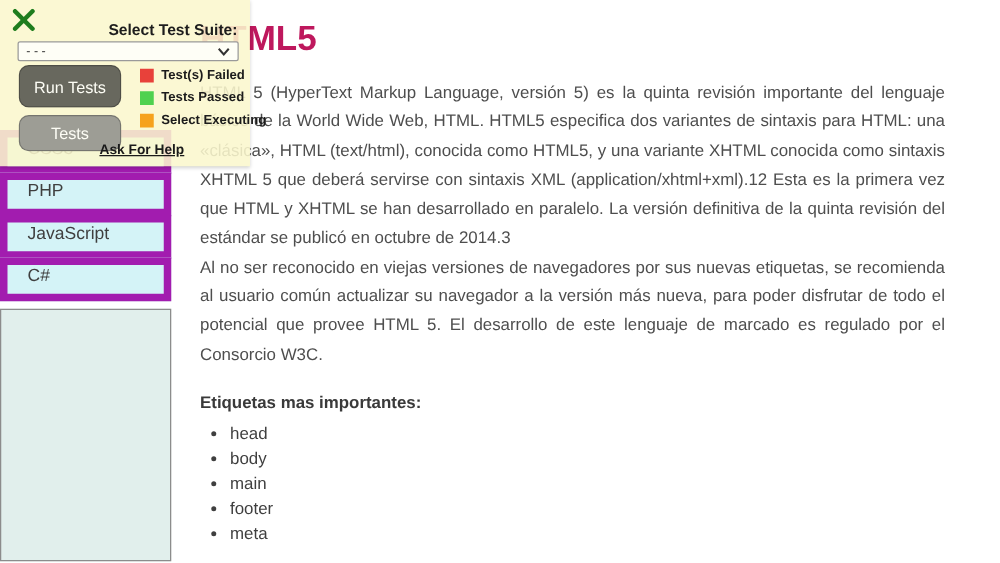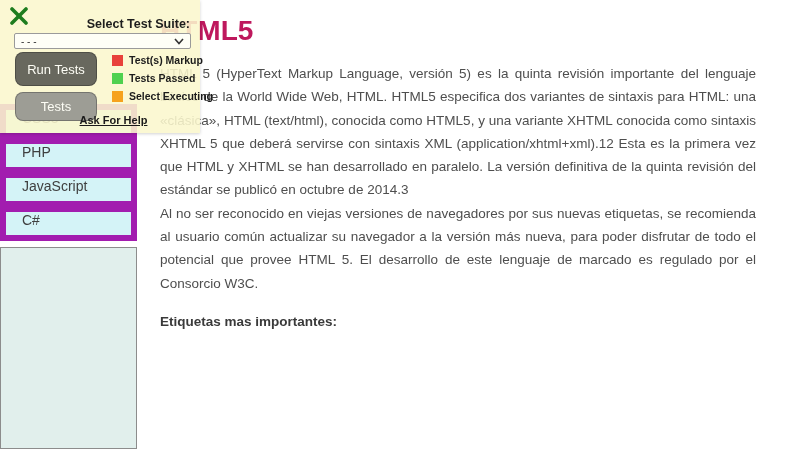--- a/index.html
+++ b/index.html
@@ -109,20 +109,27 @@
 
 <div class="main">
 
   <h1 class="section-title">HTML5</h1>
 
   <p class="para">HTML 5 (HyperText Markup Language, versión 5) es la quinta revisión importante del lenguaje básico de la World Wide Web, HTML. HTML5 especifica dos variantes de sintaxis para HTML: una «clásica», HTML (text/html), conocida como HTML5, y una variante XHTML conocida como sintaxis XHTML 5 que deberá servirse con sintaxis XML (application/xhtml+xml).12 Esta es la primera vez que HTML y XHTML se han desarrollado en paralelo. La versión definitiva de la quinta revisión del estándar se publicó en octubre de 2014.3</p>
   <p class="para">Al no ser reconocido en viejas versiones de navegadores por sus nuevas etiquetas, se recomienda al usuario común actualizar su navegador a la versión más nueva, para poder disfrutar de todo el potencial que provee HTML 5. El desarrollo de este lenguaje de marcado es regulado por el Consorcio W3C.</p>
 
   <div class="list-title">Etiquetas mas importantes:</div>
 
+  <ul class="tag-list">
+    <li>head</li>
+    <li>body</li>
+    <li>main</li>
+    <li>footer</li>
+    <li>meta</li>
+  </ul>
 
 </div>
 
 <div class="overlay">
 
   <span class="close-btn">
     <svg width="18" height="18" viewBox="0 0 18 18">
       <line x1="2" y1="2" x2="16" y2="16" stroke="#1e7d1e" stroke-width="3.6" stroke-linecap="round"></line>
       <line x1="16" y1="2" x2="2" y2="16" stroke="#1e7d1e" stroke-width="3.6" stroke-linecap="round"></line>
     </svg>
@@ -143,21 +150,21 @@
     <span>Run Tests</span>
   </div>
 
   <div class="btn btn-tests">
     <span>Tests</span>
   </div>
 
   <div class="legend">
     <div class="legend-row">
       <span class="legend-sq" style="background-color: rgb(232, 65, 58);"></span>
-      <span class="legend-label">Test(s) Markup</span>
+      <span class="legend-label">Test(s) Failed</span>
     </div>
     <div class="legend-row">
       <span class="legend-sq" style="background-color: rgb(79, 209, 79);"></span>
       <span class="legend-label">Tests Passed</span>
     </div>
     <div class="legend-row">
       <span class="legend-sq" style="background-color: rgb(246, 162, 29);"></span>
       <span class="legend-label">Select Executing</span>
     </div>
   </div>

